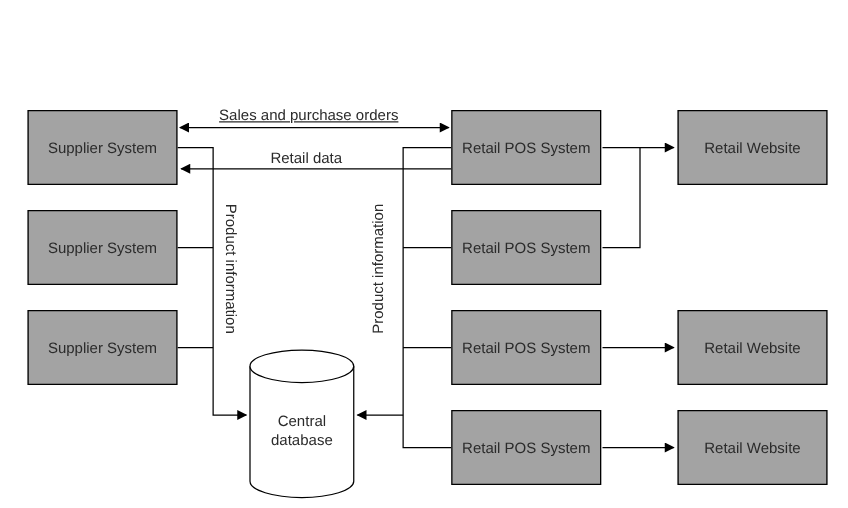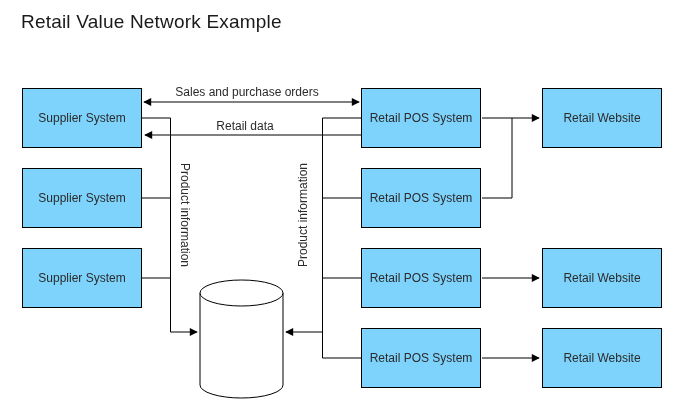--- a/index.html
+++ b/index.html
@@ -6,21 +6,21 @@
   #canvas{
     position:relative;width:678px;height:406px;background:#ffffff;overflow:hidden;
     font-family:"Liberation Sans", sans-serif;color:#1f1f1f;
   }
   #title{
     position:absolute;left:21px;top:11px;font-size:19px;letter-spacing:.2px;color:#1a1a1a;
     white-space:nowrap;
   }
   .node{
     position:absolute;width:120px;height:60px;box-sizing:border-box;
-    border:1px solid #000;background:#7dd3fc;
+    border:1px solid #000;background:#a3a3a3;
     display:flex;align-items:center;justify-content:center;
     font-size:12px;color:#2b2b2b;text-align:center;
   }
   #wires{position:absolute;left:0;top:0;width:678px;height:406px;}
   .edge-label{
     position:absolute;font-size:12px;color:#2b2b2b;background:#fff;
     white-space:nowrap;line-height:13px;padding:0 2px;
   }
   .v-label{transform:translate(-50%,-50%) rotate(90deg);transform-origin:center;}
   .v-label-ccw{transform:translate(-50%,-50%) rotate(-90deg);transform-origin:center;}
@@ -31,21 +31,20 @@
   
   .s1{left:22px;top:88px}.s2{left:22px;top:168px}.s3{left:22px;top:248px}
   .p1{left:361px;top:88px}.p2{left:361px;top:168px}.p3{left:361px;top:248px}.p4{left:361px;top:328px}
   .w1{left:542px;top:88px}.w2{left:542px;top:248px}.w3{left:542px;top:328px}
 </style>
 </head>
 <body>
 
 <div id="canvas">
 
-  <div id="title">Retail Value Network Example</div>
 
   <svg id="wires" viewBox="0 0 678 406" xmlns="http://www.w3.org/2000/svg">
     <defs>
       <marker id="arr" viewBox="0 0 10 10" refX="9" refY="5" markerWidth="10" markerHeight="8" orient="auto-start-reverse">
         <path d="M0,0 L10,5 L0,10 Z" fill="#000"></path>
       </marker>
     </defs>
 
     <path d="M144,102 L359,102" stroke="#000" stroke-width="1" fill="none" marker-start="url(#arr)" marker-end="url(#arr)"></path>
 
@@ -99,22 +98,23 @@
   <div class="node w1">
     <span>Retail Website</span>
   </div>
   <div class="node w2">
     <span>Retail Website</span>
   </div>
   <div class="node w3">
     <span>Retail Website</span>
   </div>
 
+  <div class="db-label">Central database</div>
 
-  <div class="edge-label" style="left:247px;top:86px;transform:translateX(-50%);">Sales and purchase orders</div>
+  <div class="edge-label" style="left:247px;top:86px;transform:translateX(-50%);text-decoration:underline;">Sales and purchase orders</div>
 
   <div class="edge-label" style="left:245px;top:120px;transform:translateX(-50%);">Retail data</div>
 
   <div class="edge-label v-label" style="left:184px;top:215px;">Product information</div>
 
   <div class="edge-label v-label-ccw" style="left:303px;top:215px;">Product information</div>
 
 </div>
 
 </body></html>

